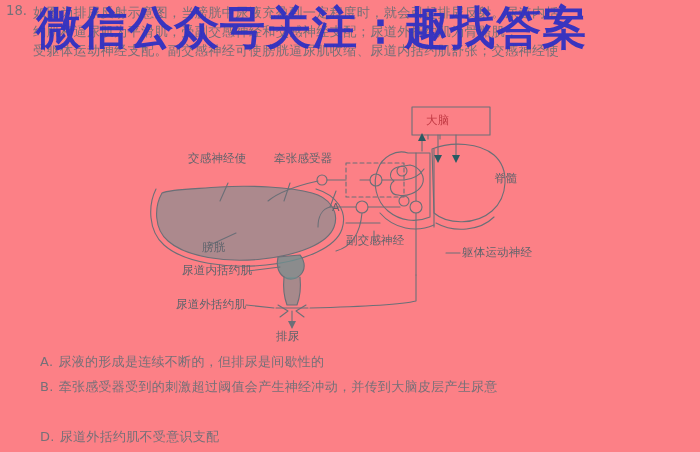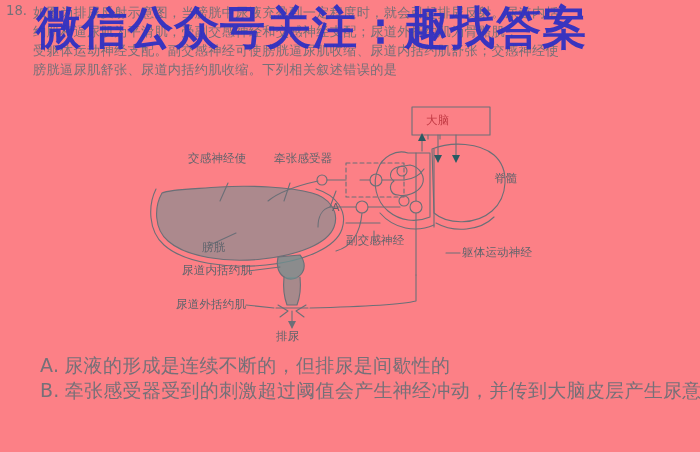--- a/index.html
+++ b/index.html
@@ -44,21 +44,21 @@
   .line1 { left: 33px;  top: 3px; }
   .line2 { left: 33px;  top: 22px; }
   .line3 { left: 33px;  top: 41px; }
   .line4 { left: 33px;  top: 60px; }
 
   
   .opt {
     position: absolute;
     left: 40px;
     color: #6b6f77;
-    font-size: 19px;
+    font-size: 13px;
     white-space: nowrap;
     letter-spacing: 0.3px;
     opacity: 0.92;
   }
   .optA { top: 353px; }
   .optB { top: 378px; }
   .optC { top: 403px; }
   .optD { top: 428px; }
   .opt .lbl { margin-right: 5px; }
 
@@ -99,21 +99,20 @@
 </style>
 </head>
 <body>
 
 <div id="page">
 
   <span class="qnum">18.</span>
   <div class="qtext line1">如图为排尿反射示意图，当膀胱中尿液充盈到一定程度时，就会引起排尿反射。尿道内括</div>
   <div class="qtext line2">约肌和逼尿肌为平滑肌，受副交感神经和交感神经支配；尿道外括约肌为骨骼肌，</div>
   <div class="qtext line3">受躯体运动神经支配。副交感神经可使膀胱逼尿肌收缩、尿道内括约肌舒张；交感神经使</div>
-  <div class="qtext line4">膀胱逼尿肌舒张、尿道内括约肌收缩。下列相关叙述错误的是</div>
 
   <div class="diagram">
     <svg width="450" height="240" viewBox="0 0 450 240">
       <g fill="none" stroke="#6b6f77" stroke-width="1.1" stroke-linecap="round" stroke-linejoin="round">
 
         <rect x="262" y="2" width="78" height="28"></rect>
 
         <path d="M258 48 C246 44 232 52 228 64 C222 78 226 96 238 106
                  C250 116 266 118 280 112 L280 48 Z"></path>
         <path d="M282 44 C302 36 330 38 344 50 C360 64 358 92 342 106
@@ -201,16 +200,19 @@
     <span class="dlabel" style="left:126px; top:224px;">排尿</span>
     <span class="dlabel" style="left:182px; top:96px; font-size:11px;">A</span>
   </div>
 
   <div class="opt optA">
     <span class="lbl">A.</span><span>尿液的形成是连续不断的，但排尿是间歇性的</span>
   </div>
   <div class="opt optB">
     <span class="lbl">B.</span><span>牵张感受器受到的刺激超过阈值会产生神经冲动，并传到大脑皮层产生尿意</span>
   </div>
+  <div class="opt optD">
+    <span class="lbl">D.</span><span>尿道外括约肌不受意识支配</span>
+  </div>
 
   <div class="watermark">微信公众号关注：趣找答案</div>
 
 </div>
 
 </body></html>

